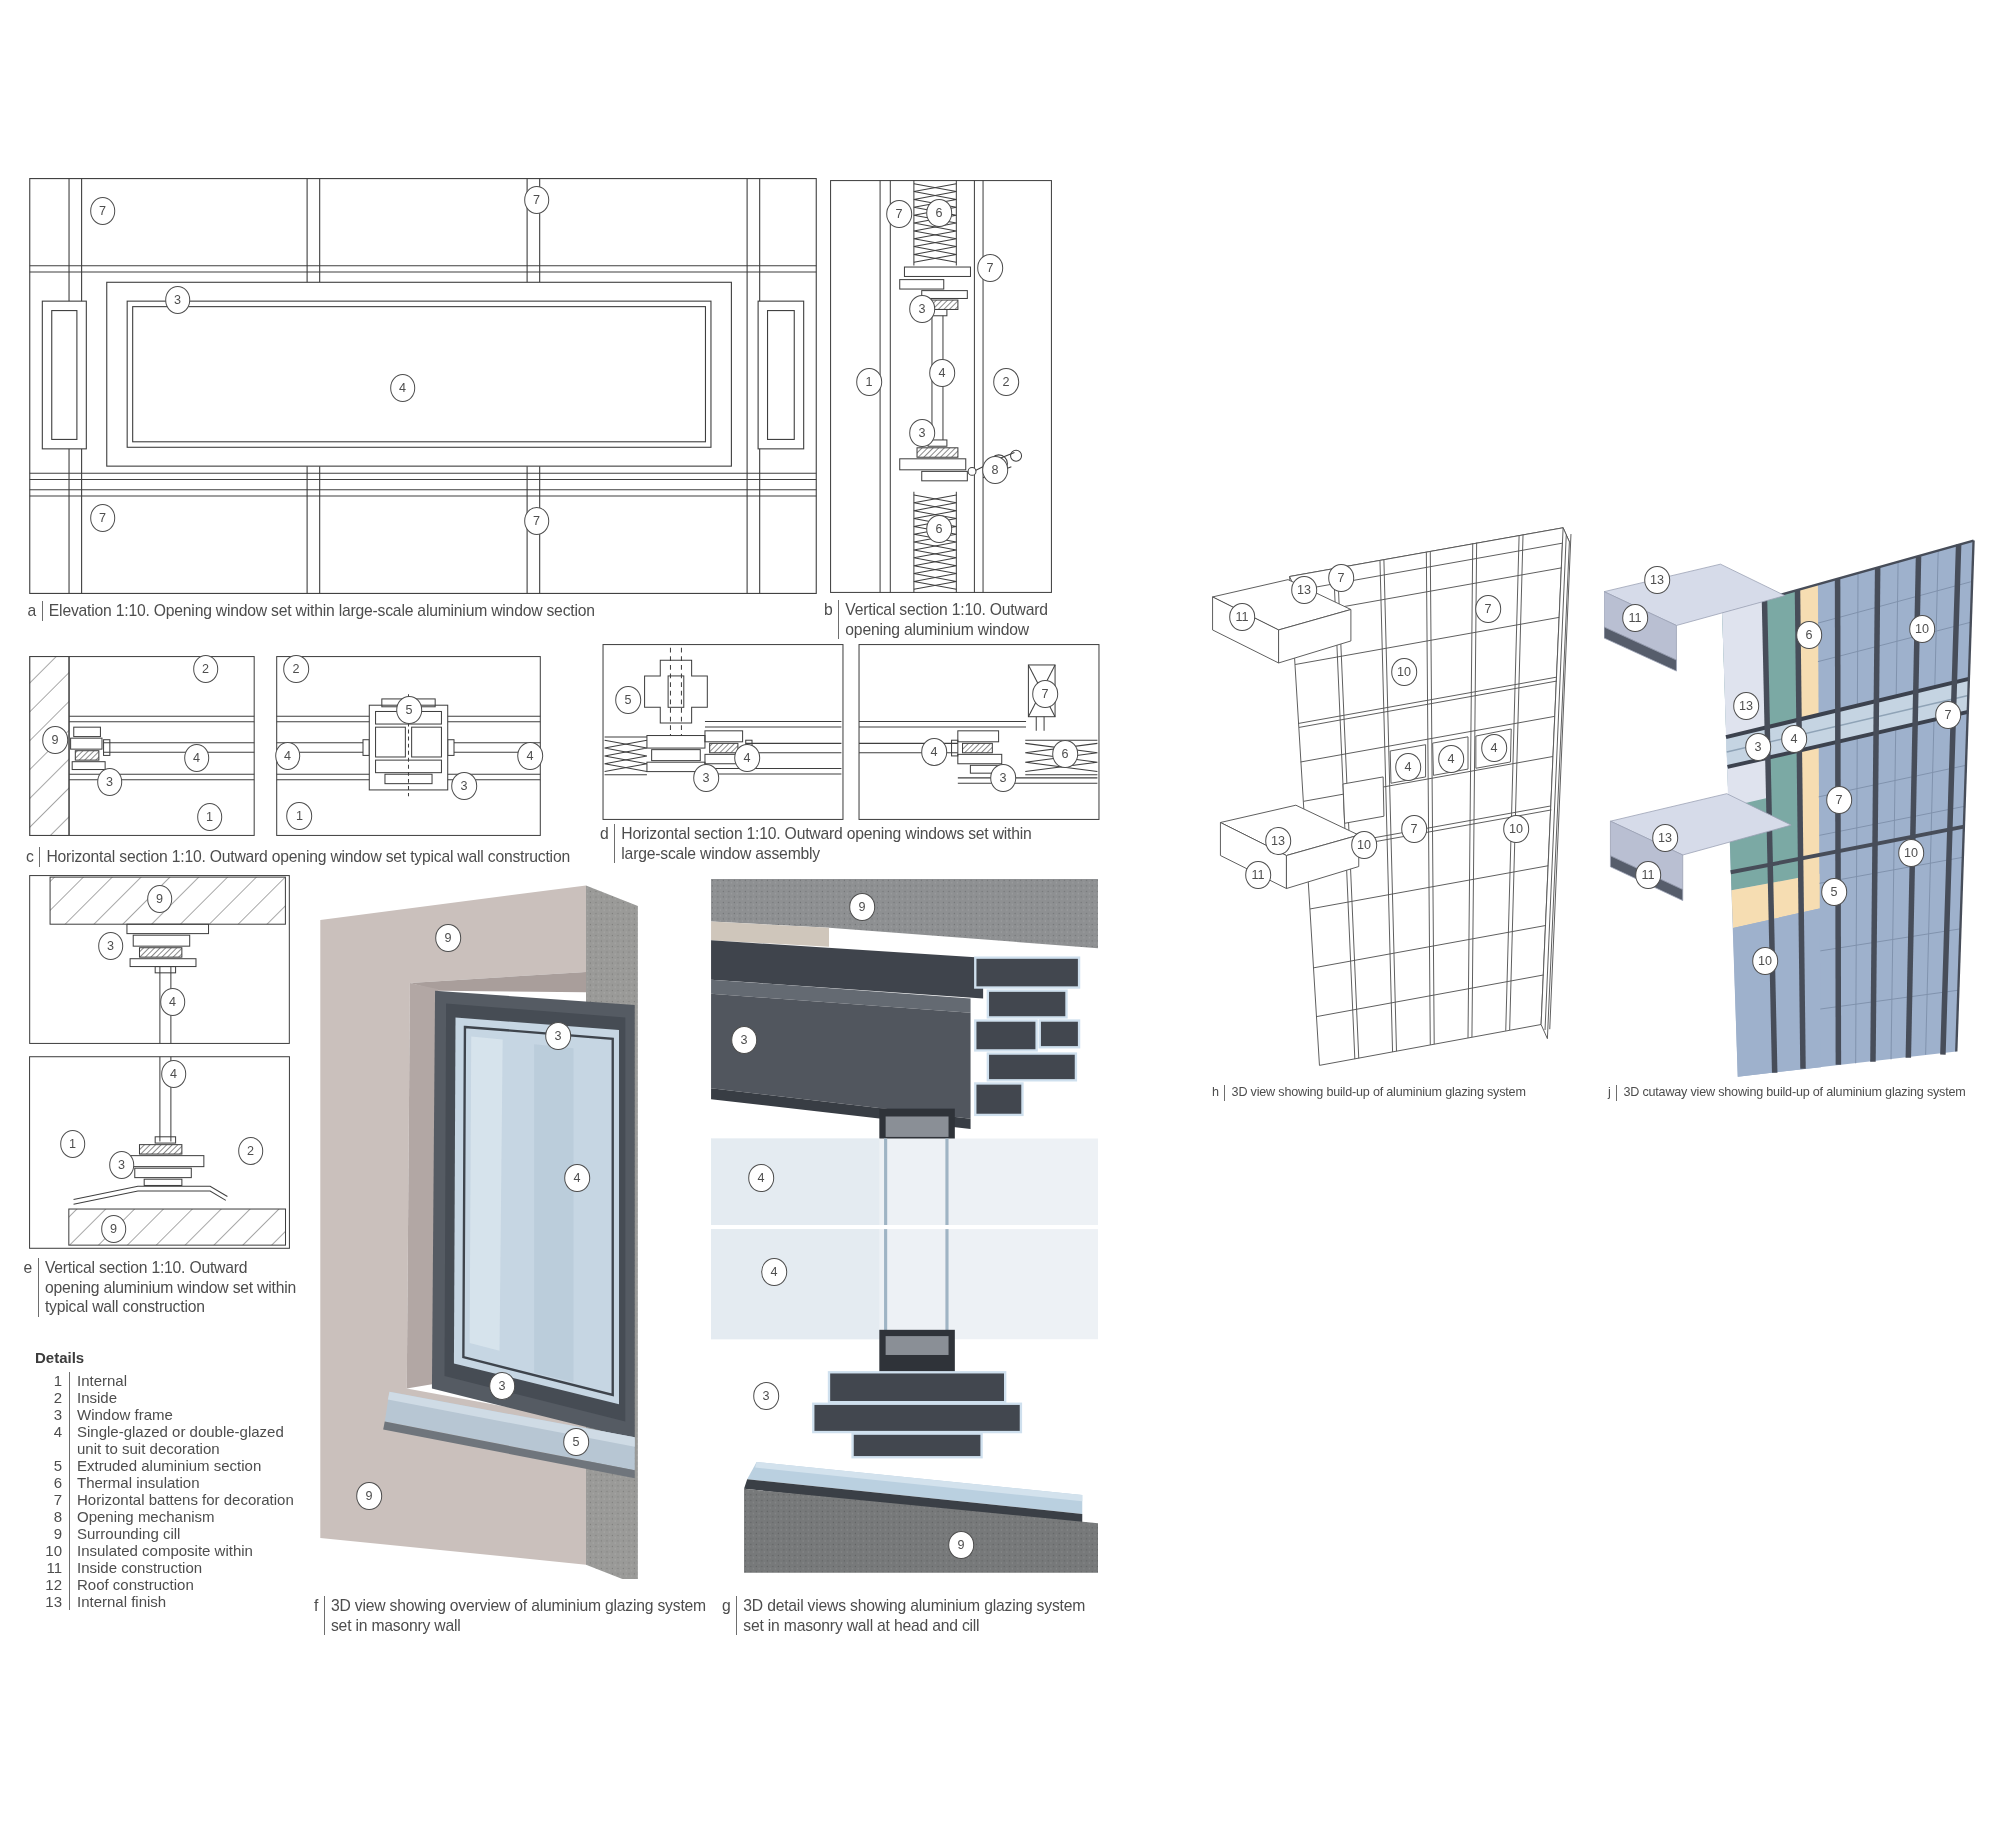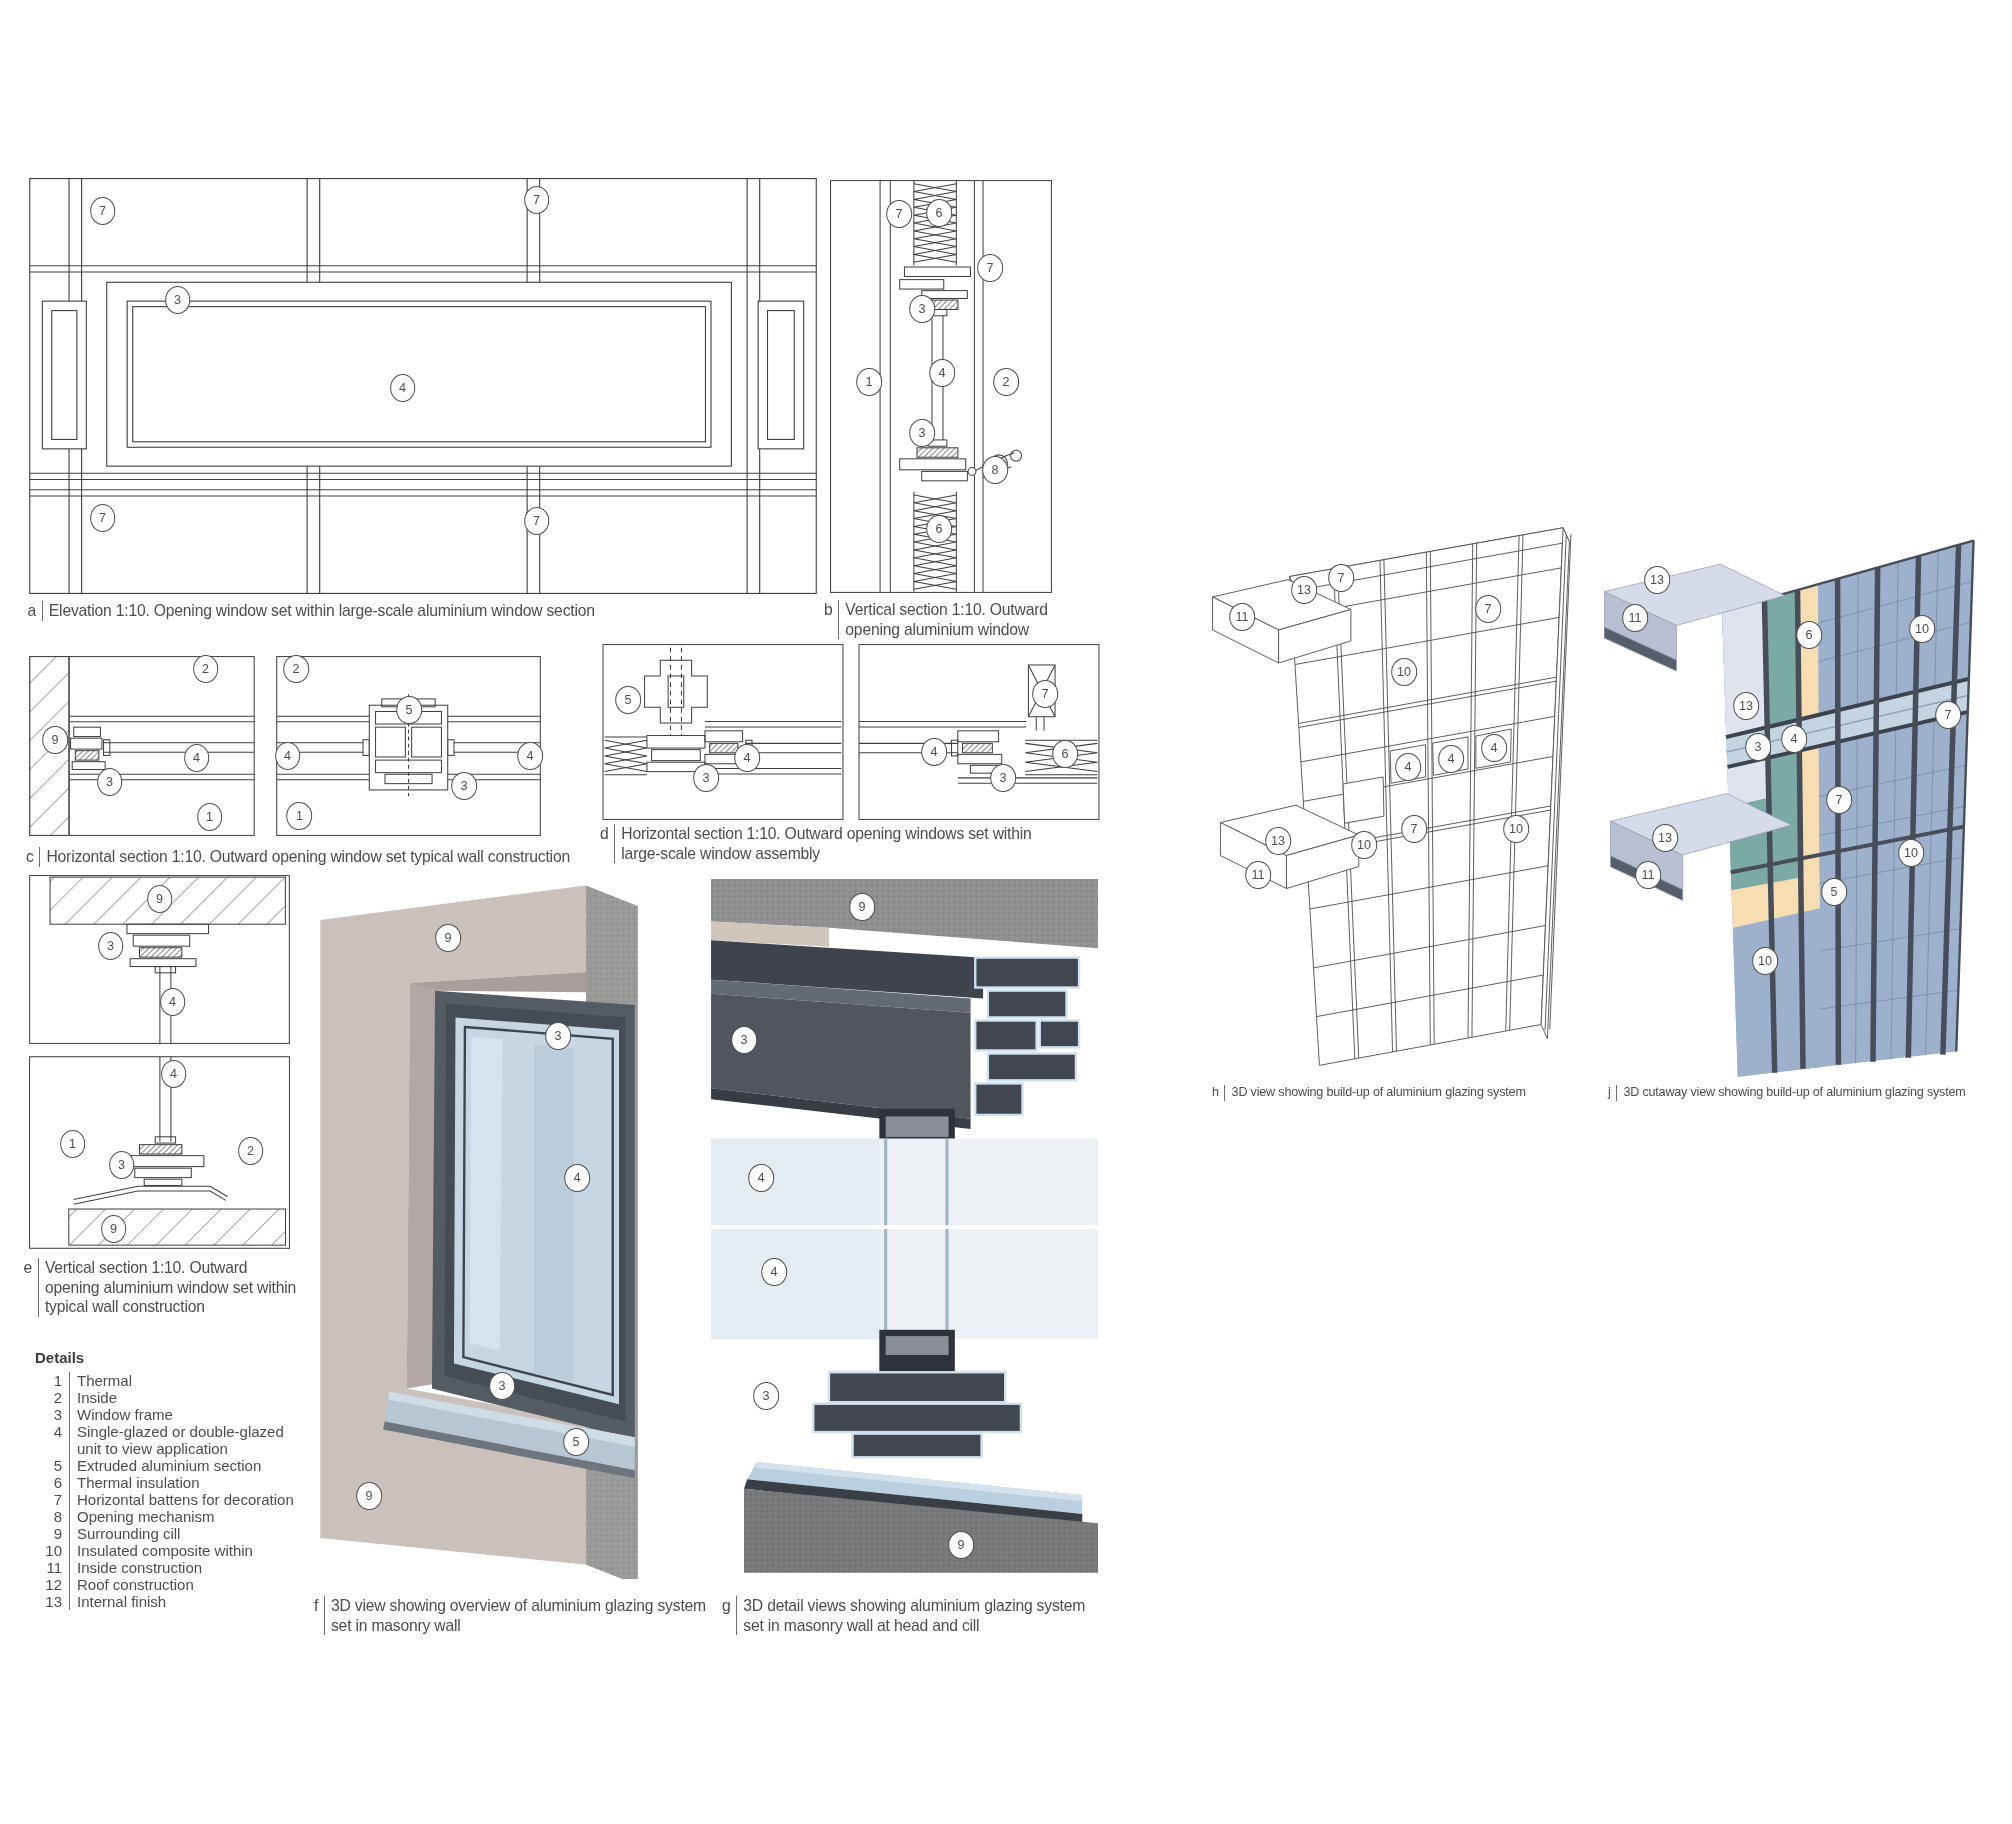--- a/index.html
+++ b/index.html
@@ -335,36 +335,36 @@
   <span class="cap-tag">e</span>
   <span class="cap-text">Vertical section 1:10. Outward opening aluminium window set within typical wall construction</span>
 </div>
 
 <div class="legend" style="left:35px;top:1349px;width:283px">
   <div class="legend-title">Details</div>
   <div class="legend-items">
 
       <div class="legend-row">
         <span class="lg-num">1</span>
-        <span class="lg-label">Thermal</span>
+        <span class="lg-label">Internal</span>
       </div>
 
       <div class="legend-row">
         <span class="lg-num">2</span>
         <span class="lg-label">Inside</span>
       </div>
 
       <div class="legend-row">
         <span class="lg-num">3</span>
         <span class="lg-label">Window frame</span>
       </div>
 
       <div class="legend-row">
         <span class="lg-num">4</span>
-        <span class="lg-label">Single-glazed or double-glazed unit to view application</span>
+        <span class="lg-label">Single-glazed or double-glazed unit to suit decoration</span>
       </div>
 
       <div class="legend-row">
         <span class="lg-num">5</span>
         <span class="lg-label">Extruded aluminium section</span>
       </div>
 
       <div class="legend-row">
         <span class="lg-num">6</span>
         <span class="lg-label">Thermal insulation</span>

